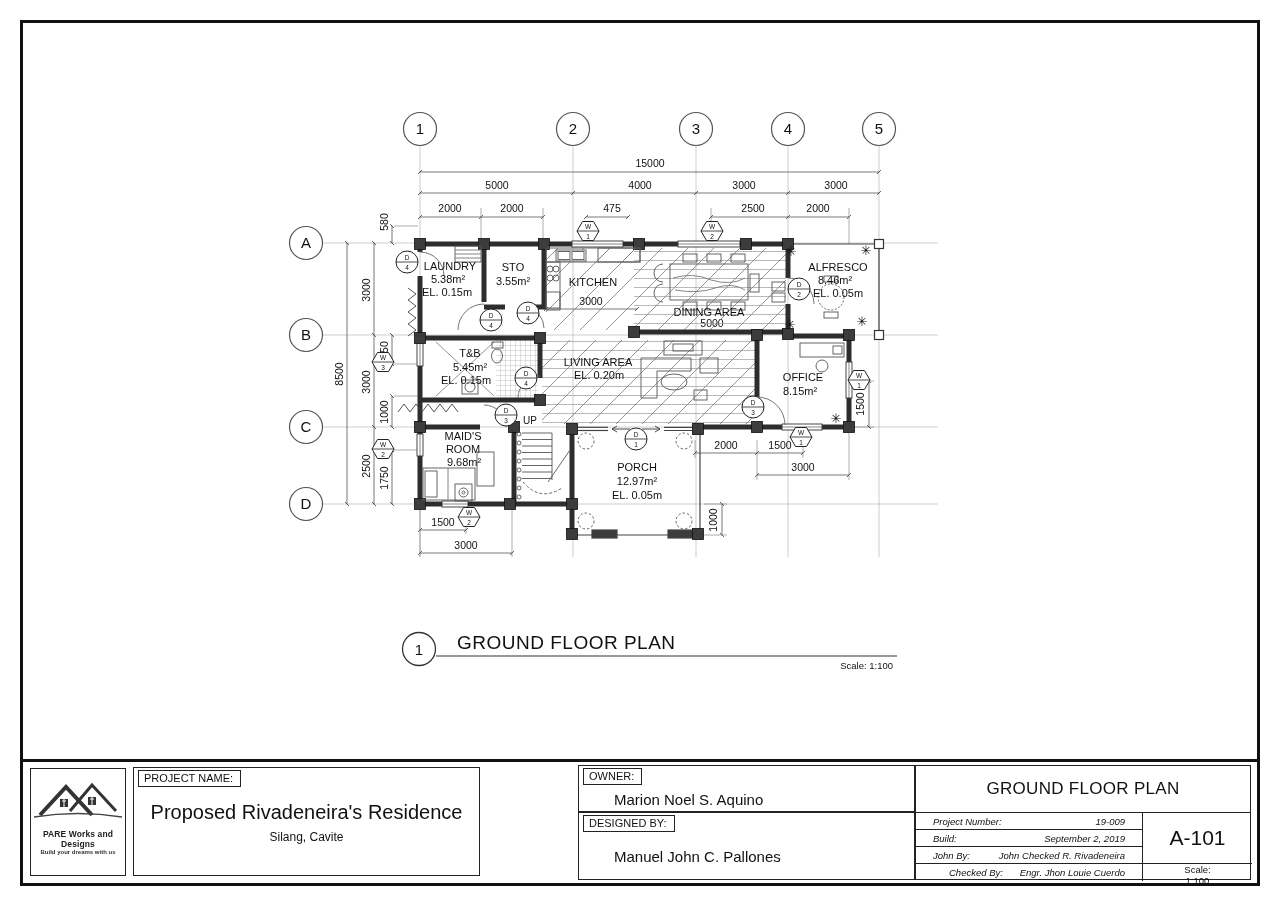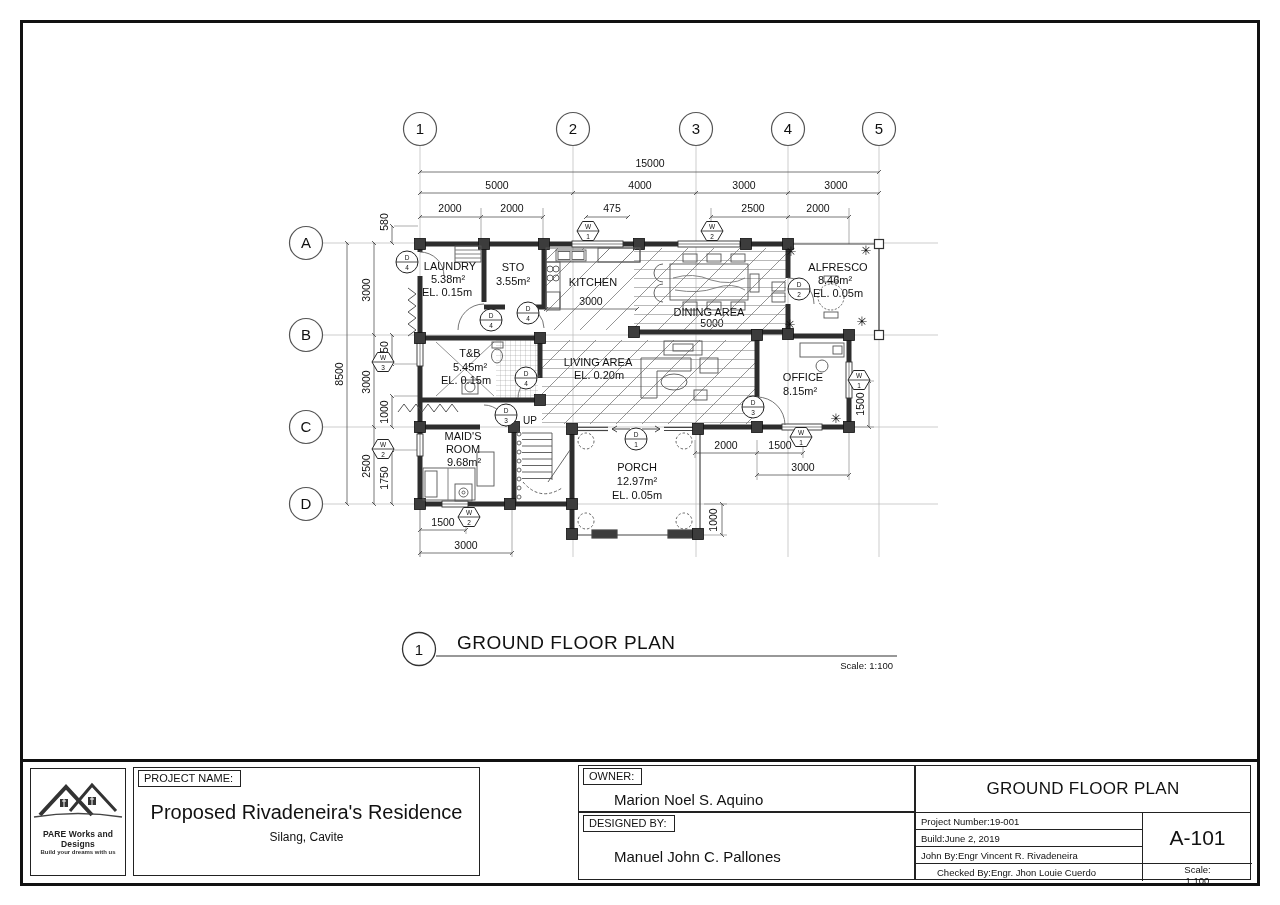--- a/index.html
+++ b/index.html
@@ -22,22 +22,22 @@
   .project-loc{position:absolute;left:0;right:0;top:62px;text-align:center;font-size:12px;color:#111;}
   .owner-box{left:578px;top:765px;width:337px;height:47px;}
   .owner-name{position:absolute;left:35px;top:25px;font-size:15px;color:#111;}
   .designed-box{left:578px;top:812px;width:337px;height:68px;}
   .designer-name{position:absolute;left:35px;top:35px;font-size:15px;color:#111;}
   .right-box{left:915px;top:765px;width:336px;height:115px;border:1.5px solid #222;}
   .sheet-title-cell{position:absolute;left:0;top:0;width:100%;height:47px;border-bottom:1.5px solid #222;
         box-sizing:border-box;display:flex;align-items:center;justify-content:center;
         font-size:17px;color:#111;letter-spacing:.3px;}
   .info-col{position:absolute;left:0;top:47px;width:227px;height:68px;box-sizing:border-box;border-right:1.5px solid #222;}
-  .info-row{height:17px;box-sizing:border-box;display:flex;justify-content:flex-start;
-        align-items:center;padding:0 5px;font-size:9.5px;color:#111;border-bottom:1px solid #222;}
+  .info-row{height:17px;box-sizing:border-box;display:flex;justify-content:space-between;
+        align-items:center;padding:0 17px;font-size:9.5px;color:#111;border-bottom:1px solid #222;font-style:italic;}
   .info-row:last-child{border-bottom:none;margin-left:16px;}
   .sheetno-cell{position:absolute;left:227px;top:47px;width:109px;height:51px;box-sizing:border-box;
         display:flex;align-items:center;justify-content:center;font-size:21px;color:#111;border-bottom:1px solid #222;}
   .scale-cell{position:absolute;left:227px;top:98px;width:109px;height:17px;box-sizing:border-box;
         display:flex;justify-content:space-between;align-items:center;padding:0 5px;font-size:9.5px;color:#111;flex-direction:column;}
 </style>
 </head>
 <body>
 
 <div class="page">
@@ -591,29 +591,29 @@
   <div class="tb-box designed-box">
     <div class="tb-label">DESIGNED BY:</div>
     <div class="designer-name">Manuel John C. Pallones</div>
   </div>
 
   <div class="tb-box right-box">
     <div class="sheet-title-cell">GROUND FLOOR PLAN</div>
     <div class="info-col">
       <div class="info-row">
         <span>Project Number:</span>
-        <span>19-001</span>
+        <span>19-009</span>
       </div>
       <div class="info-row">
         <span>Build:</span>
-        <span>June 2, 2019</span>
+        <span>September 2, 2019</span>
       </div>
       <div class="info-row">
         <span>John By:</span>
-        <span>Engr Vincent R. Rivadeneira</span>
+        <span>John Checked R. Rivadeneira</span>
       </div>
       <div class="info-row">
         <span>Checked By:</span>
         <span>Engr. Jhon Louie Cuerdo</span>
       </div>
     </div>
     <div class="sheetno-cell">A-101</div>
     <div class="scale-cell">
       <span>Scale:</span>
       <span>1:100</span>

